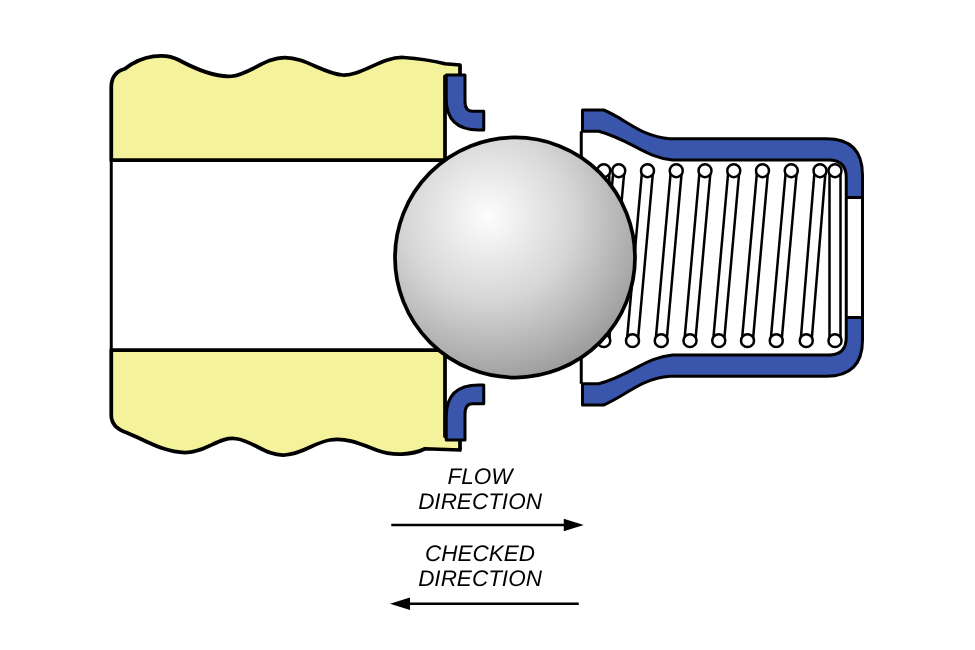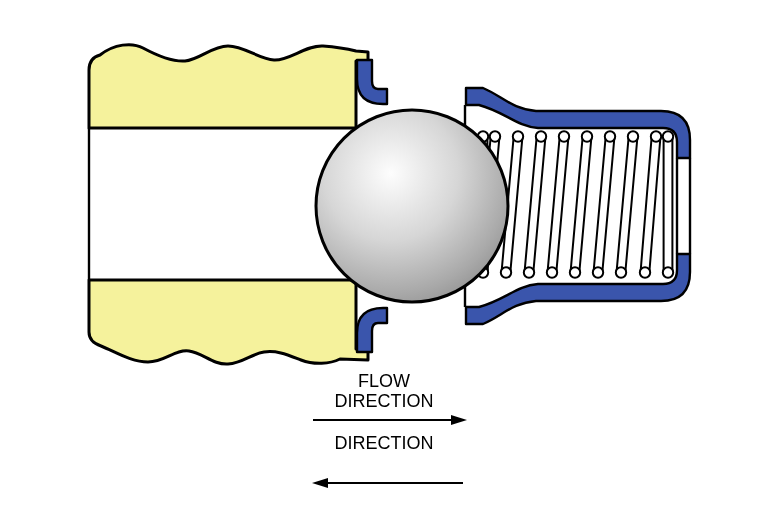--- a/index.html
+++ b/index.html
@@ -7,20 +7,21 @@
     padding: 0;
     background: #ffffff;
   }
   .canvas {
     position: relative;
     width: 780px;
     height: 520px;
     background: var(--bg, #ffffff);
     font-family: "Liberation Sans", sans-serif;
     overflow: hidden;
+    font-style: italic;
   }
   .diagram-svg {
     position: absolute;
     left: 0;
     top: 0;
     width: 780px;
     height: 520px;
     display: block;
   }
   .outl {
@@ -165,16 +166,17 @@
       <line class="arrowline" x1="325" y1="483" x2="463" y2="483"></line>
       <polygon points="312,483 328,478 328,488" fill="#000000"></polygon>
     </g>
   </svg>
 
   <div class="label label-flow">
     <div>FLOW</div>
     <div>DIRECTION</div>
   </div>
   <div class="label label-checked">
+    <div>CHECKED</div>
     <div>DIRECTION</div>
   </div>
 
 </div>
 
 </body></html>

